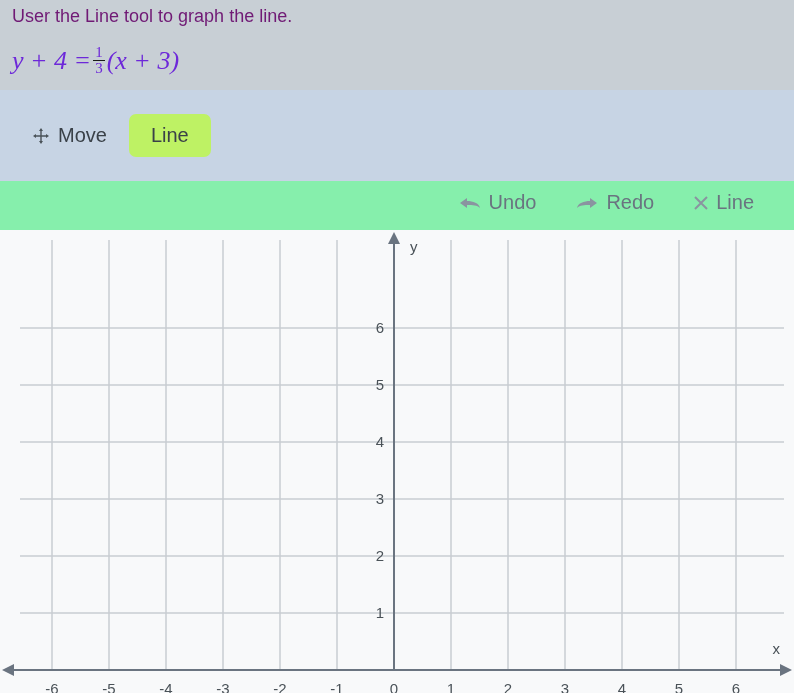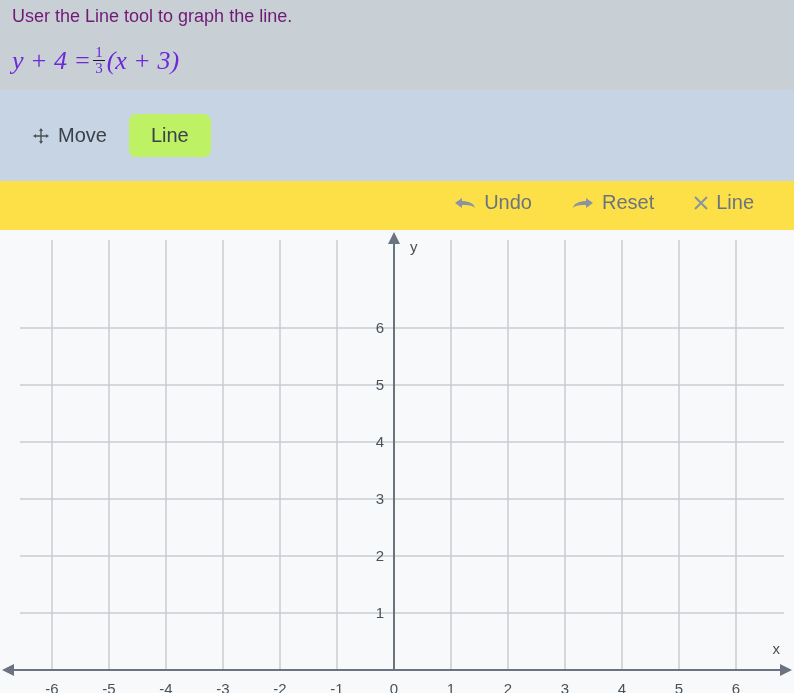--- a/index.html
+++ b/index.html
@@ -56,21 +56,21 @@
       gap: 8px;
       border: none;
       background: transparent;
     }
     .tool-btn.active {
       background: #bef264;
       border-radius: 7px;
     }
     .secondary-bar {
       display: flex;
-      background: #fde047;
+      background: #86efac;
       padding: 10px 10px 16px 10px;
       justify-content: flex-end;
       gap: 40px;
       align-items: center;
       padding-right: 40px;
     }
     .sec-btn {
       font-size: 20px;
       color: #6a7480;
       cursor: pointer;
@@ -139,21 +139,21 @@
       </svg>
     </span>
     <span>Undo</span>
   </button>
   <button class="sec-btn">
     <span class="icon">
       <svg width="22" height="14" viewBox="0 0 22 14">
         <path d="M21 7 L14 2 L14 5 C8 5 2 7 1 12 C4 9 8 9 14 9 L14 12 Z" fill="#8a94a0"></path>
       </svg>
     </span>
-    <span>Reset</span>
+    <span>Redo</span>
   </button>
   <button class="sec-btn">
     <span class="icon">
       <svg width="14" height="14" viewBox="0 0 14 14">
         <path d="M1 1 L13 13 M13 1 L1 13" stroke="#8a94a0" stroke-width="2"></path>
       </svg>
     </span>
     <span>Line</span>
   </button>
 </div>

